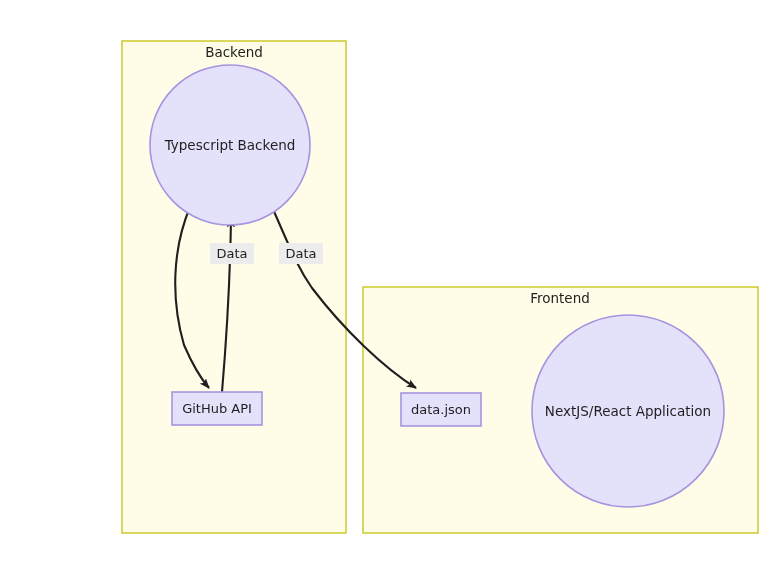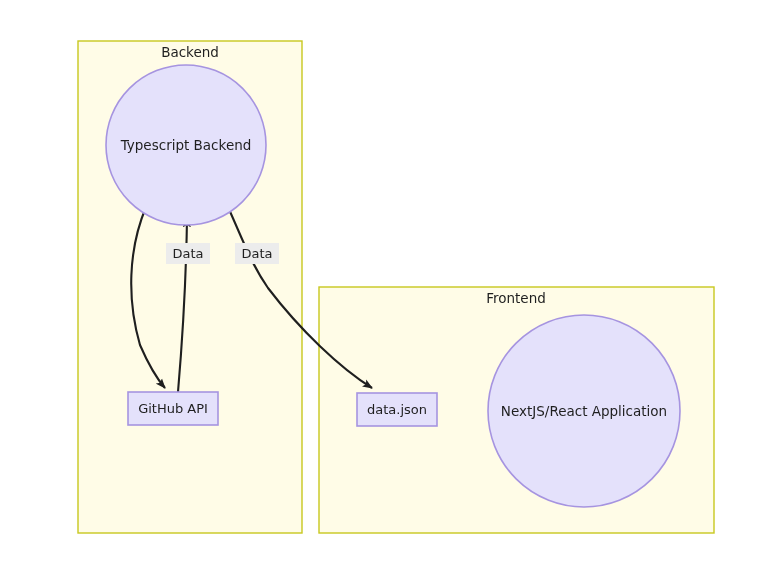--- a/index.html
+++ b/index.html
@@ -11,20 +11,21 @@
     width: 768px;
     height: 576px;
     font-family: "DejaVu Sans", sans-serif;
     overflow: hidden;
   }
   #diagram-root {
     position: relative;
     width: 620px;
     height: 576px;
     background: #ffffff;
+    margin-left: 44px;
   }
   svg.diagram-canvas {
     position: absolute;
     left: 0;
     top: 0;
     width: 768px;
     height: 576px;
     display: block;
   }
   .cluster-rect {

